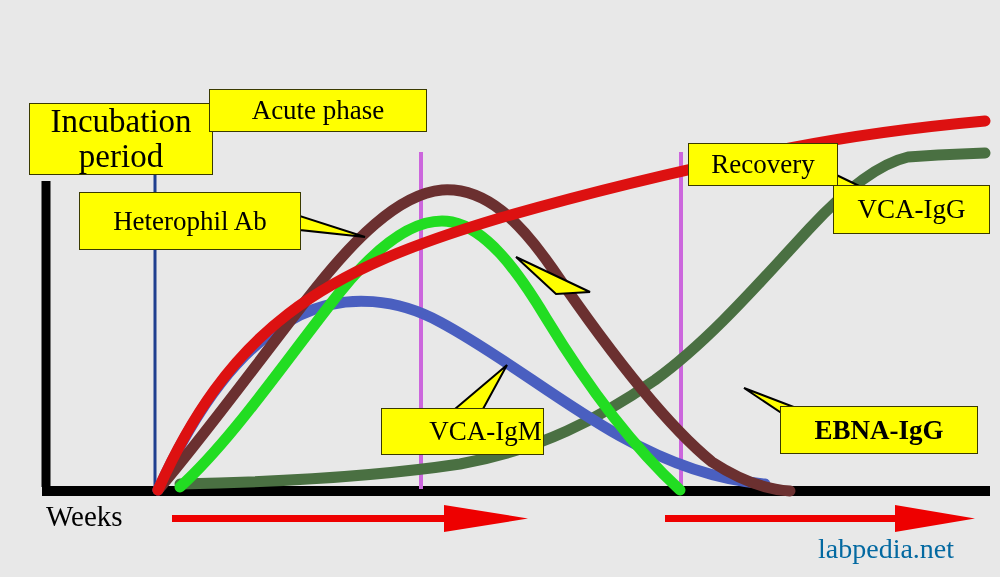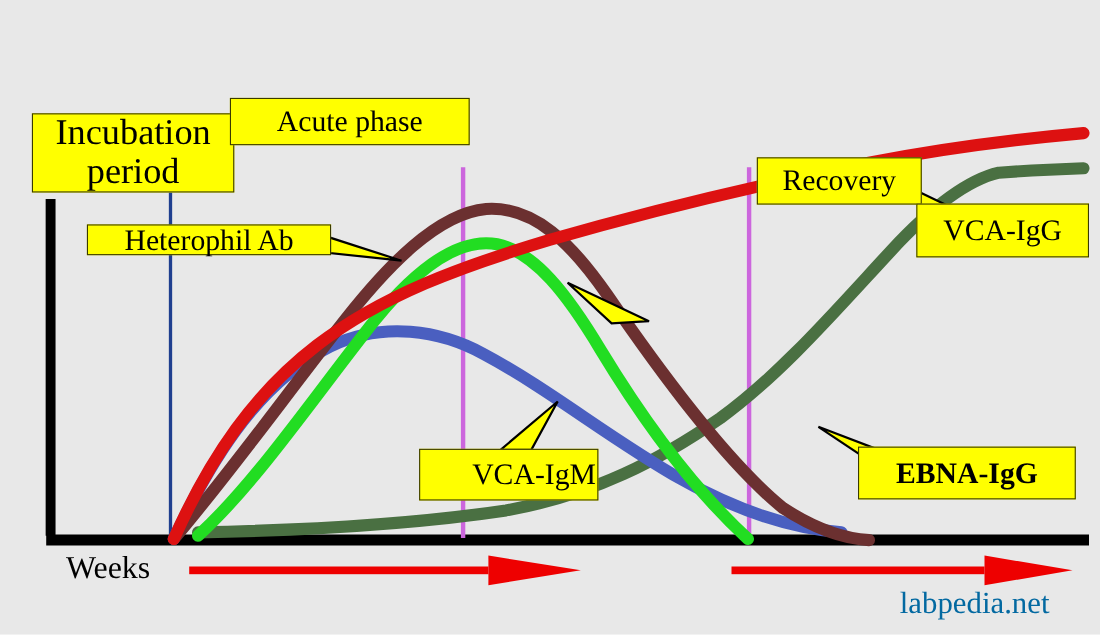--- a/index.html
+++ b/index.html
@@ -55,21 +55,21 @@
   }
   #lbl-incubation {
     left: 29px; top: 103px; width: 184px; height: 72px;
     font-size: 33px;
   }
   #lbl-acute {
     left: 209px; top: 89px; width: 218px; height: 43px;
     font-size: 27px;
   }
   #lbl-heterophil {
-    left: 79px; top: 204px; width: 222px; height: 28px;
+    left: 79px; top: 192px; width: 222px; height: 58px;
     font-size: 27px;
   }
   #lbl-recovery {
     left: 688px; top: 103px; width: 150px; height: 43px;
     font-size: 27px;
     margin-top: 40px;
   }
   #lbl-vcaigg {
     left: 833px; top: 185px; width: 157px; height: 49px;
     font-size: 27px;
@@ -87,21 +87,21 @@
     left: 780px; top: 406px; width: 198px; height: 48px;
     font-size: 27px;
     font-weight: bold;
   }
   .axis-text {
     position: absolute;
     color: #000000;
     font-size: 29px;
     z-index: 5;
   }
-  #axis-weeks { left: 60px; top: 500px; }
+  #axis-weeks { left: 46px; top: 500px; }
   #axis-months { left: 551px; top: 500px; }
   #watermark {
     position: absolute;
     left: 818px;
     top: 533px;
     color: #0369a1;
     font-size: 28px;
     z-index: 5;
   }
 </style>

